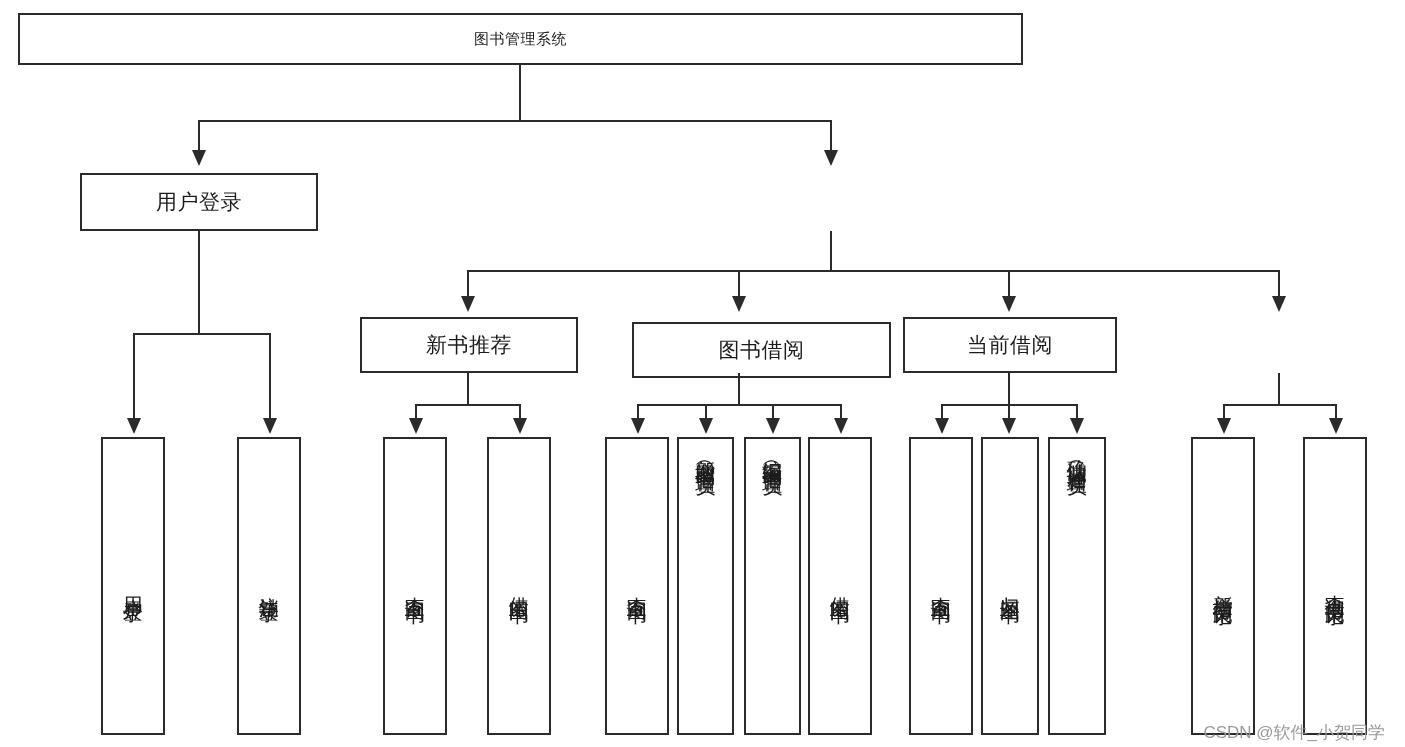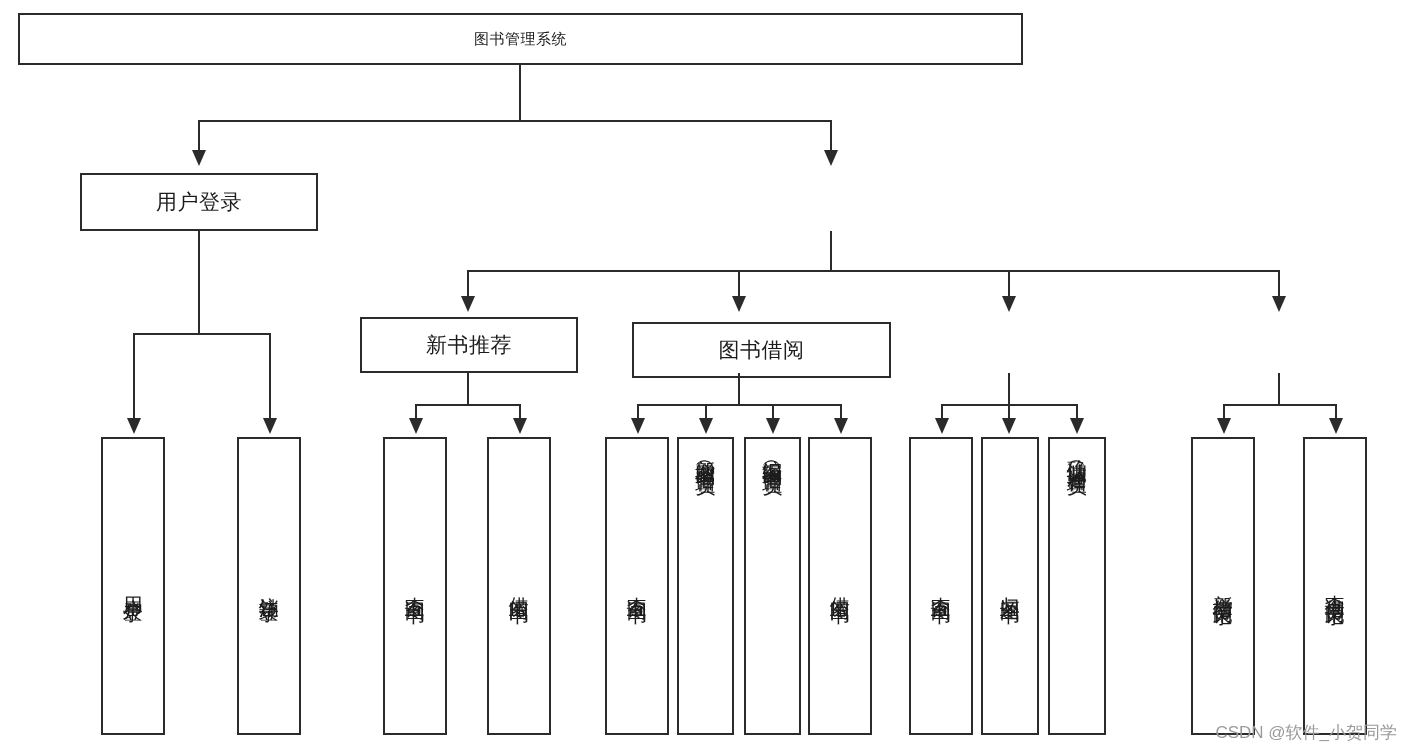--- a/index.html
+++ b/index.html
@@ -64,21 +64,21 @@
     position: absolute;
     width: 0;
     height: 0;
     border-left: 7px solid transparent;
     border-right: 7px solid transparent;
     border-top: 16px solid #2b2b2b;
   }
   
   #watermark {
     position: absolute;
-    right: 8px;
+    right: 20px;
     bottom: 3px;
     font-size: 17px;
     color: #9a9a9a;
     white-space: nowrap;
     font-family: "Liberation Sans", "DejaVu Sans", sans-serif;
   }
 </style>
 </head>
 <body>
 
@@ -112,20 +112,21 @@
   <div class="arrow" style="left:732px; top:296px;"></div>
   <div class="conn vline" style="left:1008px; top:270px; height:28px;"></div>
   <div class="arrow" style="left:1002px; top:296px;"></div>
   <div class="conn vline" style="left:1278px; top:270px; height:28px;"></div>
   <div class="arrow" style="left:1272px; top:296px;"></div>
 
   <div class="node horiz" style="left:360px; top:317px; width:218px; height:56px;">新书推荐</div>
 
   <div class="node horiz" style="left:632px; top:310px; width:259px; height:56px;margin-top:12px;">图书借阅</div>
 
+  <div class="node horiz" style="left:903px; top:317px; width:214px; height:56px;">当前借阅</div>
 
 
   <div class="conn vline" style="left:467px; top:373px; height:33px;"></div>
   <div class="conn hline" style="left:415px; top:404px; width:106px;"></div>
   <div class="conn vline" style="left:415px; top:404px; height:15px;"></div>
   <div class="arrow" style="left:409px; top:418px;"></div>
   <div class="conn vline" style="left:519px; top:404px; height:15px;"></div>
   <div class="arrow" style="left:513px; top:418px;"></div>
 
   <div class="conn vline" style="left:738px; top:373px; height:33px;"></div>

